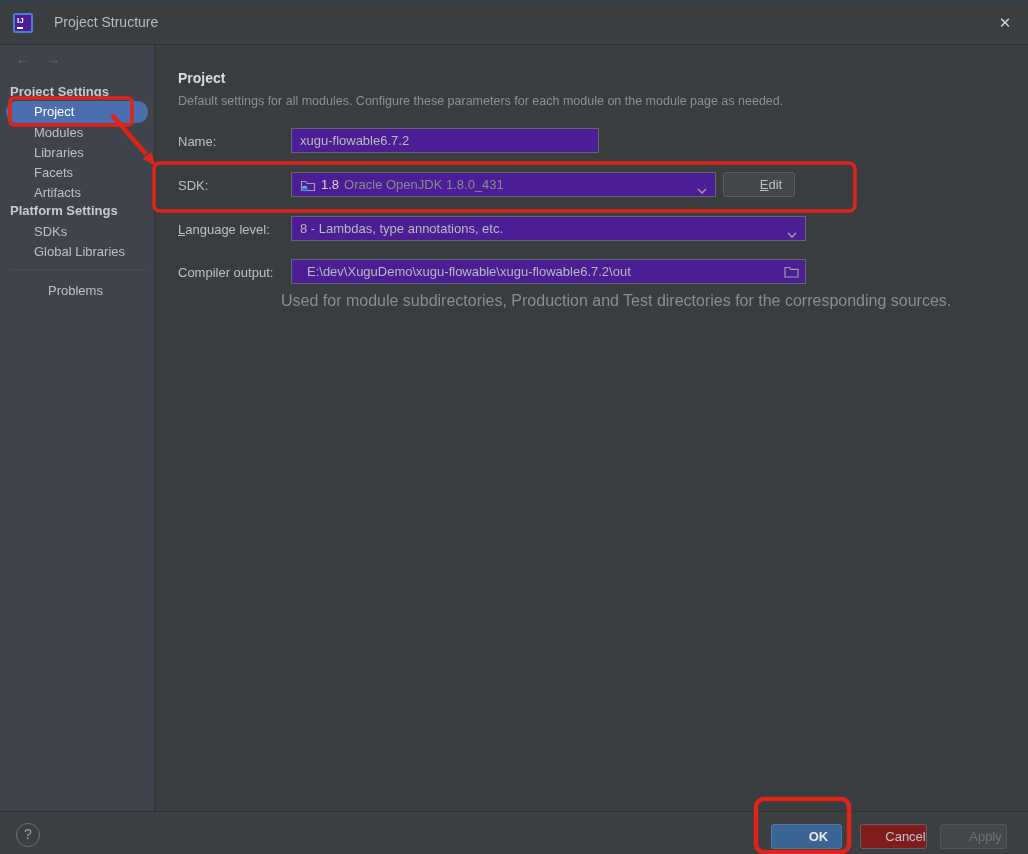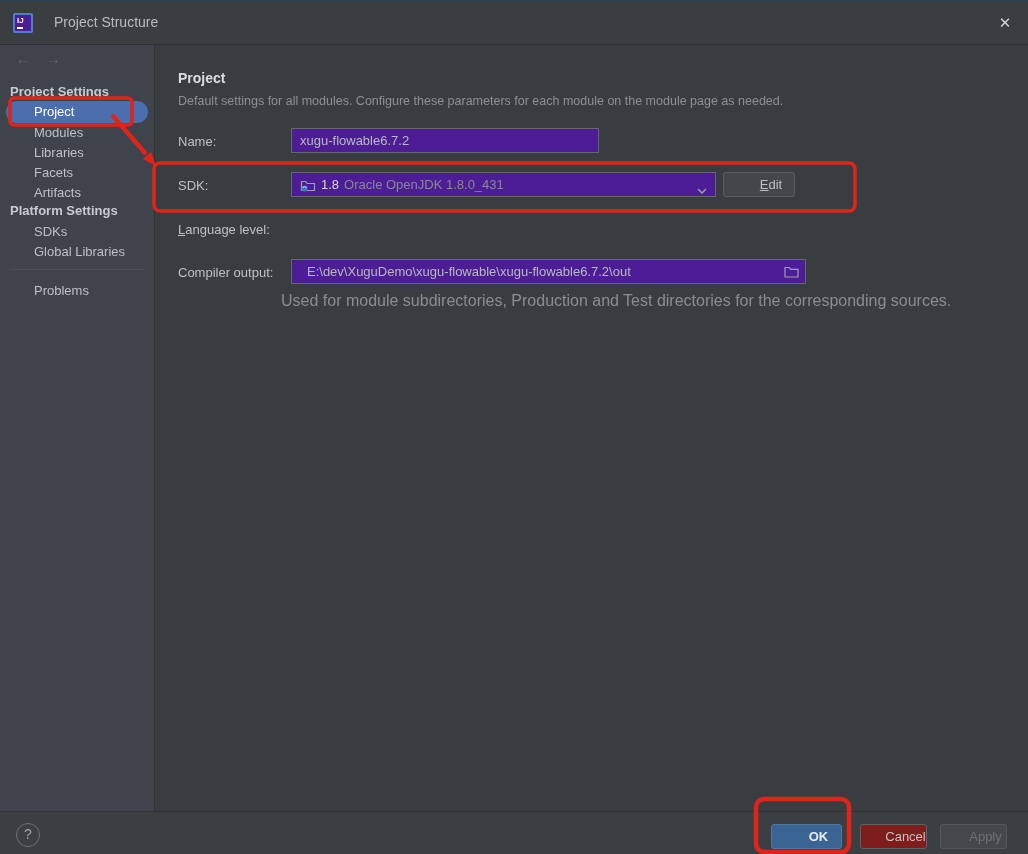--- a/index.html
+++ b/index.html
@@ -124,21 +124,21 @@
     <div class="srow" style="top:78px;">Modules</div>
     <div class="srow" style="top:98px;">Libraries</div>
     <div class="srow" style="top:118px;">Facets</div>
     <div class="srow" style="top:138px;">Artifacts</div>
 
     <div class="sheader" style="top:157px;">Platform Settings</div>
     <div class="srow" style="top:177px;">SDKs</div>
     <div class="srow" style="top:197px;">Global Libraries</div>
 
     <div class="side-sep"></div>
-    <div class="srow" style="top:236px;">Problems</div>
+    <div class="srow" style="top:236px;margin-left:14px;">Problems</div>
   </div>
 
   <div class="main">
     <div class="m-heading">Project</div>
     <div class="m-desc">Default settings for all modules. Configure these parameters for each module on the module page as needed.</div>
 
     <div class="f-label" style="top:89px;">Name:</div>
     <input class="field" style="left: 124px; top: 83px; width: 308px;" value="xugu-flowable6.7.2">
 
     <div class="f-label" style="top:133px;">SDK:</div>
@@ -152,20 +152,28 @@
       <span class="sdk-detail">Oracle OpenJDK 1.8.0_431</span>
       <span class="chev">
         <svg width="10" height="6">
             <polyline points="1,1 5,5 9,1" fill="none" stroke="#9ca0a3" stroke-width="1.5"></polyline>
           </svg>
       </span>
     </div>
     <div class="btn btn-edit"><span class="mn">E</span><span>dit</span></div>
 
     <div class="f-label" style="top:177px;"><span class="mn">L</span><span>anguage level:</span></div>
+    <div class="field combo" style="left:124px; top:171px; width:515px;">
+      <span>8 - Lambdas, type annotations, etc.</span>
+      <span class="chev">
+        <svg width="10" height="6">
+            <polyline points="1,1 5,5 9,1" fill="none" stroke="#9ca0a3" stroke-width="1.5"></polyline>
+          </svg>
+      </span>
+    </div>
 
     <div class="f-label" style="top:220px;">Compiler output:</div>
     <div class="field" style="left:124px; top:214px; width:515px;padding-left:15px;">
       <span>E:\dev\XuguDemo\xugu-flowable\xugu-flowable6.7.2\out</span>
       <span class="folder-btn">
         <svg width="15" height="13" viewBox="0 0 15 13">
           <path d="M1 2.5 h4.2 l1.4 1.8 H14 V12 H1 Z" fill="none" stroke="#9ca0a3" stroke-width="1.2"></path>
         </svg>
       </span>
     </div>

